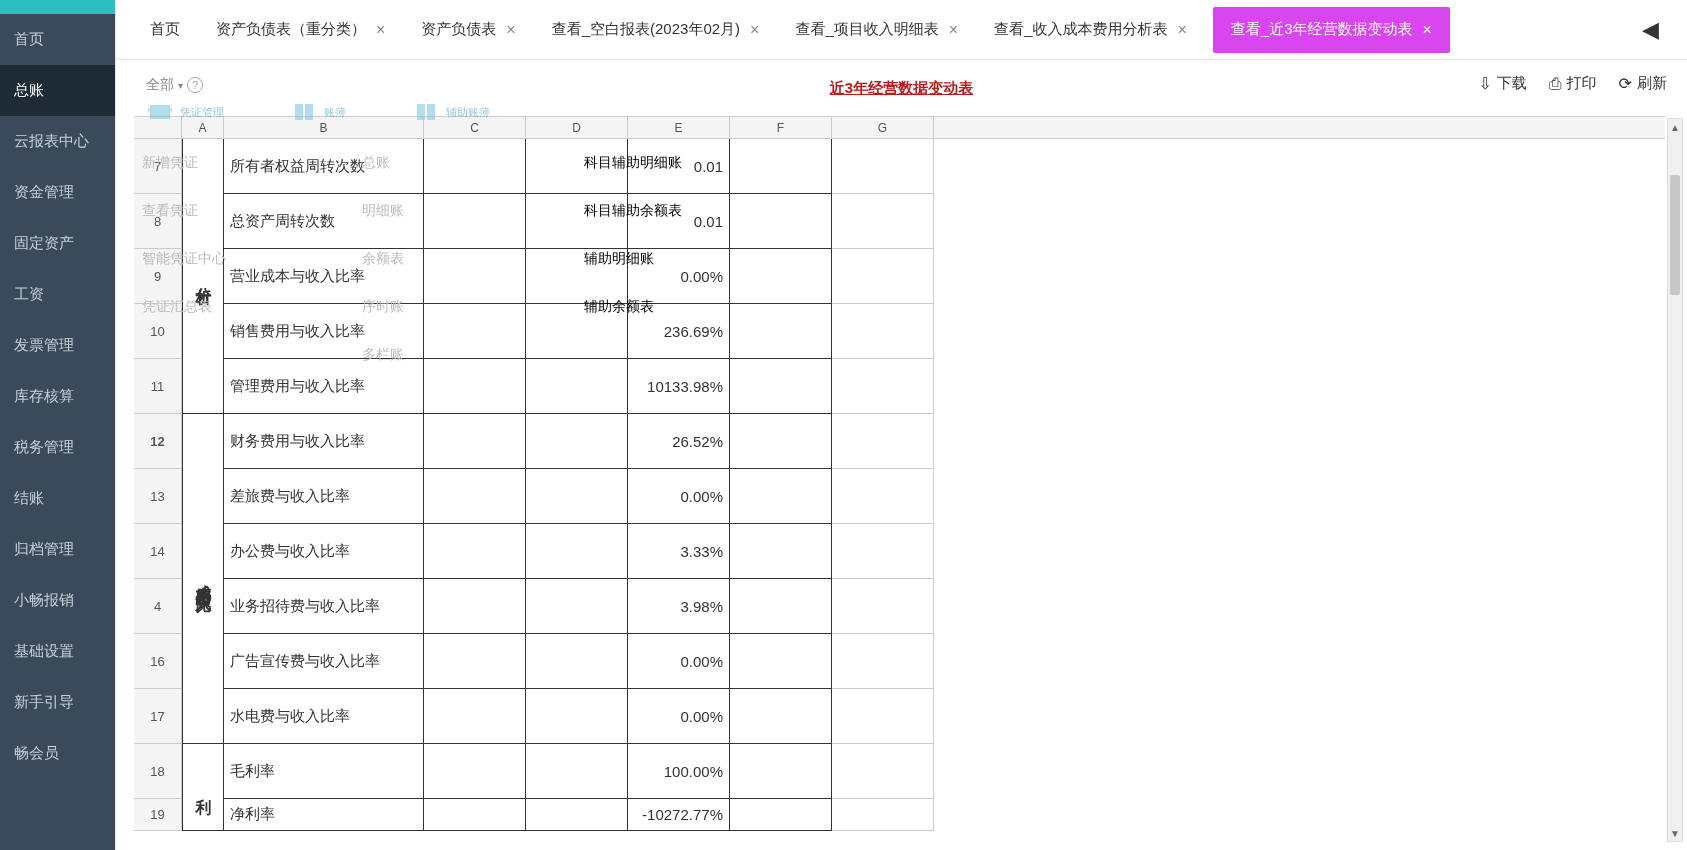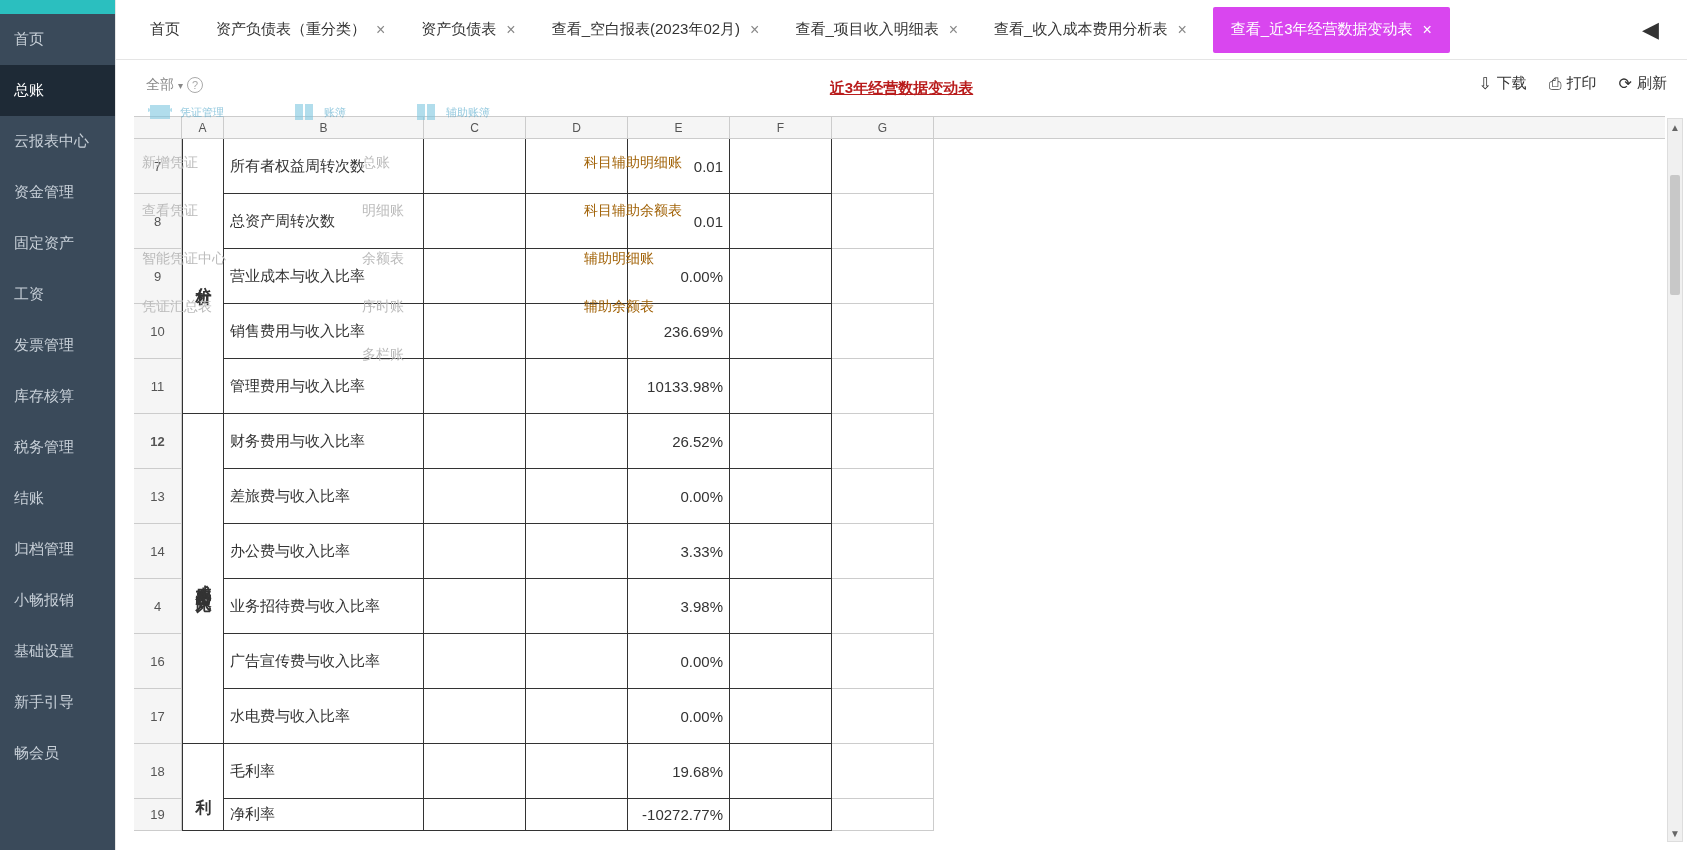--- a/index.html
+++ b/index.html
@@ -37,21 +37,21 @@
 
 .ghost-toolbar { position: absolute; left: 20px; top: 36px; display: flex; gap: 44px; z-index: 5; opacity: 0.6; }
 .ghost-tab { display: flex; align-items: center; gap: 8px; padding: 6px 12px; color: #4aa4c8; font-size: 11px; }
 .ghost-icon { width: 24px; height: 20px; display: inline-block; }
 .ghost-icon svg { width: 100%; height: 100%; }
 
 
 .ghost-menu-left { position: absolute; left: 26px; top: 94px; display: flex; flex-direction: column; gap: 30px; z-index: 4; color: #bbb; font-size: 14px; }
 .ghost-menu-left div { white-space: nowrap; }
 .ghost-menu-mid { position: absolute; left: 246px; top: 94px; display: flex; flex-direction: column; gap: 30px; z-index: 4; color: #bbb; font-size: 14px; }
-.ghost-menu-right { position: absolute; left: 468px; top: 94px; display: flex; flex-direction: column; gap: 30px; z-index: 4; color: #a16207; font-size: 14px; }
+.ghost-menu-right { position: absolute; left: 468px; top: 94px; display: flex; flex-direction: column; gap: 30px; z-index: 4; color: #000000; font-size: 14px; }
 
 
 .sheet-wrap { position: absolute; left: 18px; right: 22px; top: 56px; bottom: 0; overflow: hidden; border-top: 1px solid #ccc; }
 .colheads { display: flex; background: #f5f5f5; height: 22px; border-bottom: 1px solid #ccc; }
 .colhead { border-right: 1px solid #ccc; display: flex; align-items: center; justify-content: center; font-size: 12px; color: #555; }
 .rowhead-spacer { width: 48px; border-right: 1px solid #ccc; }
 .gridbody { position: relative; }
 .grow { display: flex; height: 55px; }
 .rownum { width: 48px; border-right: 1px solid #ccc; border-bottom: 1px solid #ccc; background: #f5f5f5; display: flex; align-items: center; justify-content: center; font-size: 13px; color: #555; }
 .cell { border-right: 1px solid #333; border-bottom: 1px solid #333; display: flex; align-items: center; padding: 0 6px; font-size: 15px; }
@@ -329,21 +329,21 @@
                 <div class="rownum" style="height: 32px;">19</div>
               </div>
               <div class="merged-A" style="border-bottom: 1px solid rgb(51, 51, 51);">
                 <span>利</span>
               </div>
               <div>
                 <div class="grow">
                   <div class="cell cB">毛利率</div>
                   <div class="cell cC"></div>
                   <div class="cell cD"></div>
-                  <div class="cell cE">19.68%</div>
+                  <div class="cell cE">100.00%</div>
                   <div class="cell cF"></div>
                   <div class="cell cG light"></div>
                 </div>
                 <div class="grow" style="height: 32px;">
                   <div class="cell cB">净利率</div>
                   <div class="cell cC"></div>
                   <div class="cell cD"></div>
                   <div class="cell cE">-10272.77%</div>
                   <div class="cell cF"></div>
                   <div class="cell cG light"></div>

